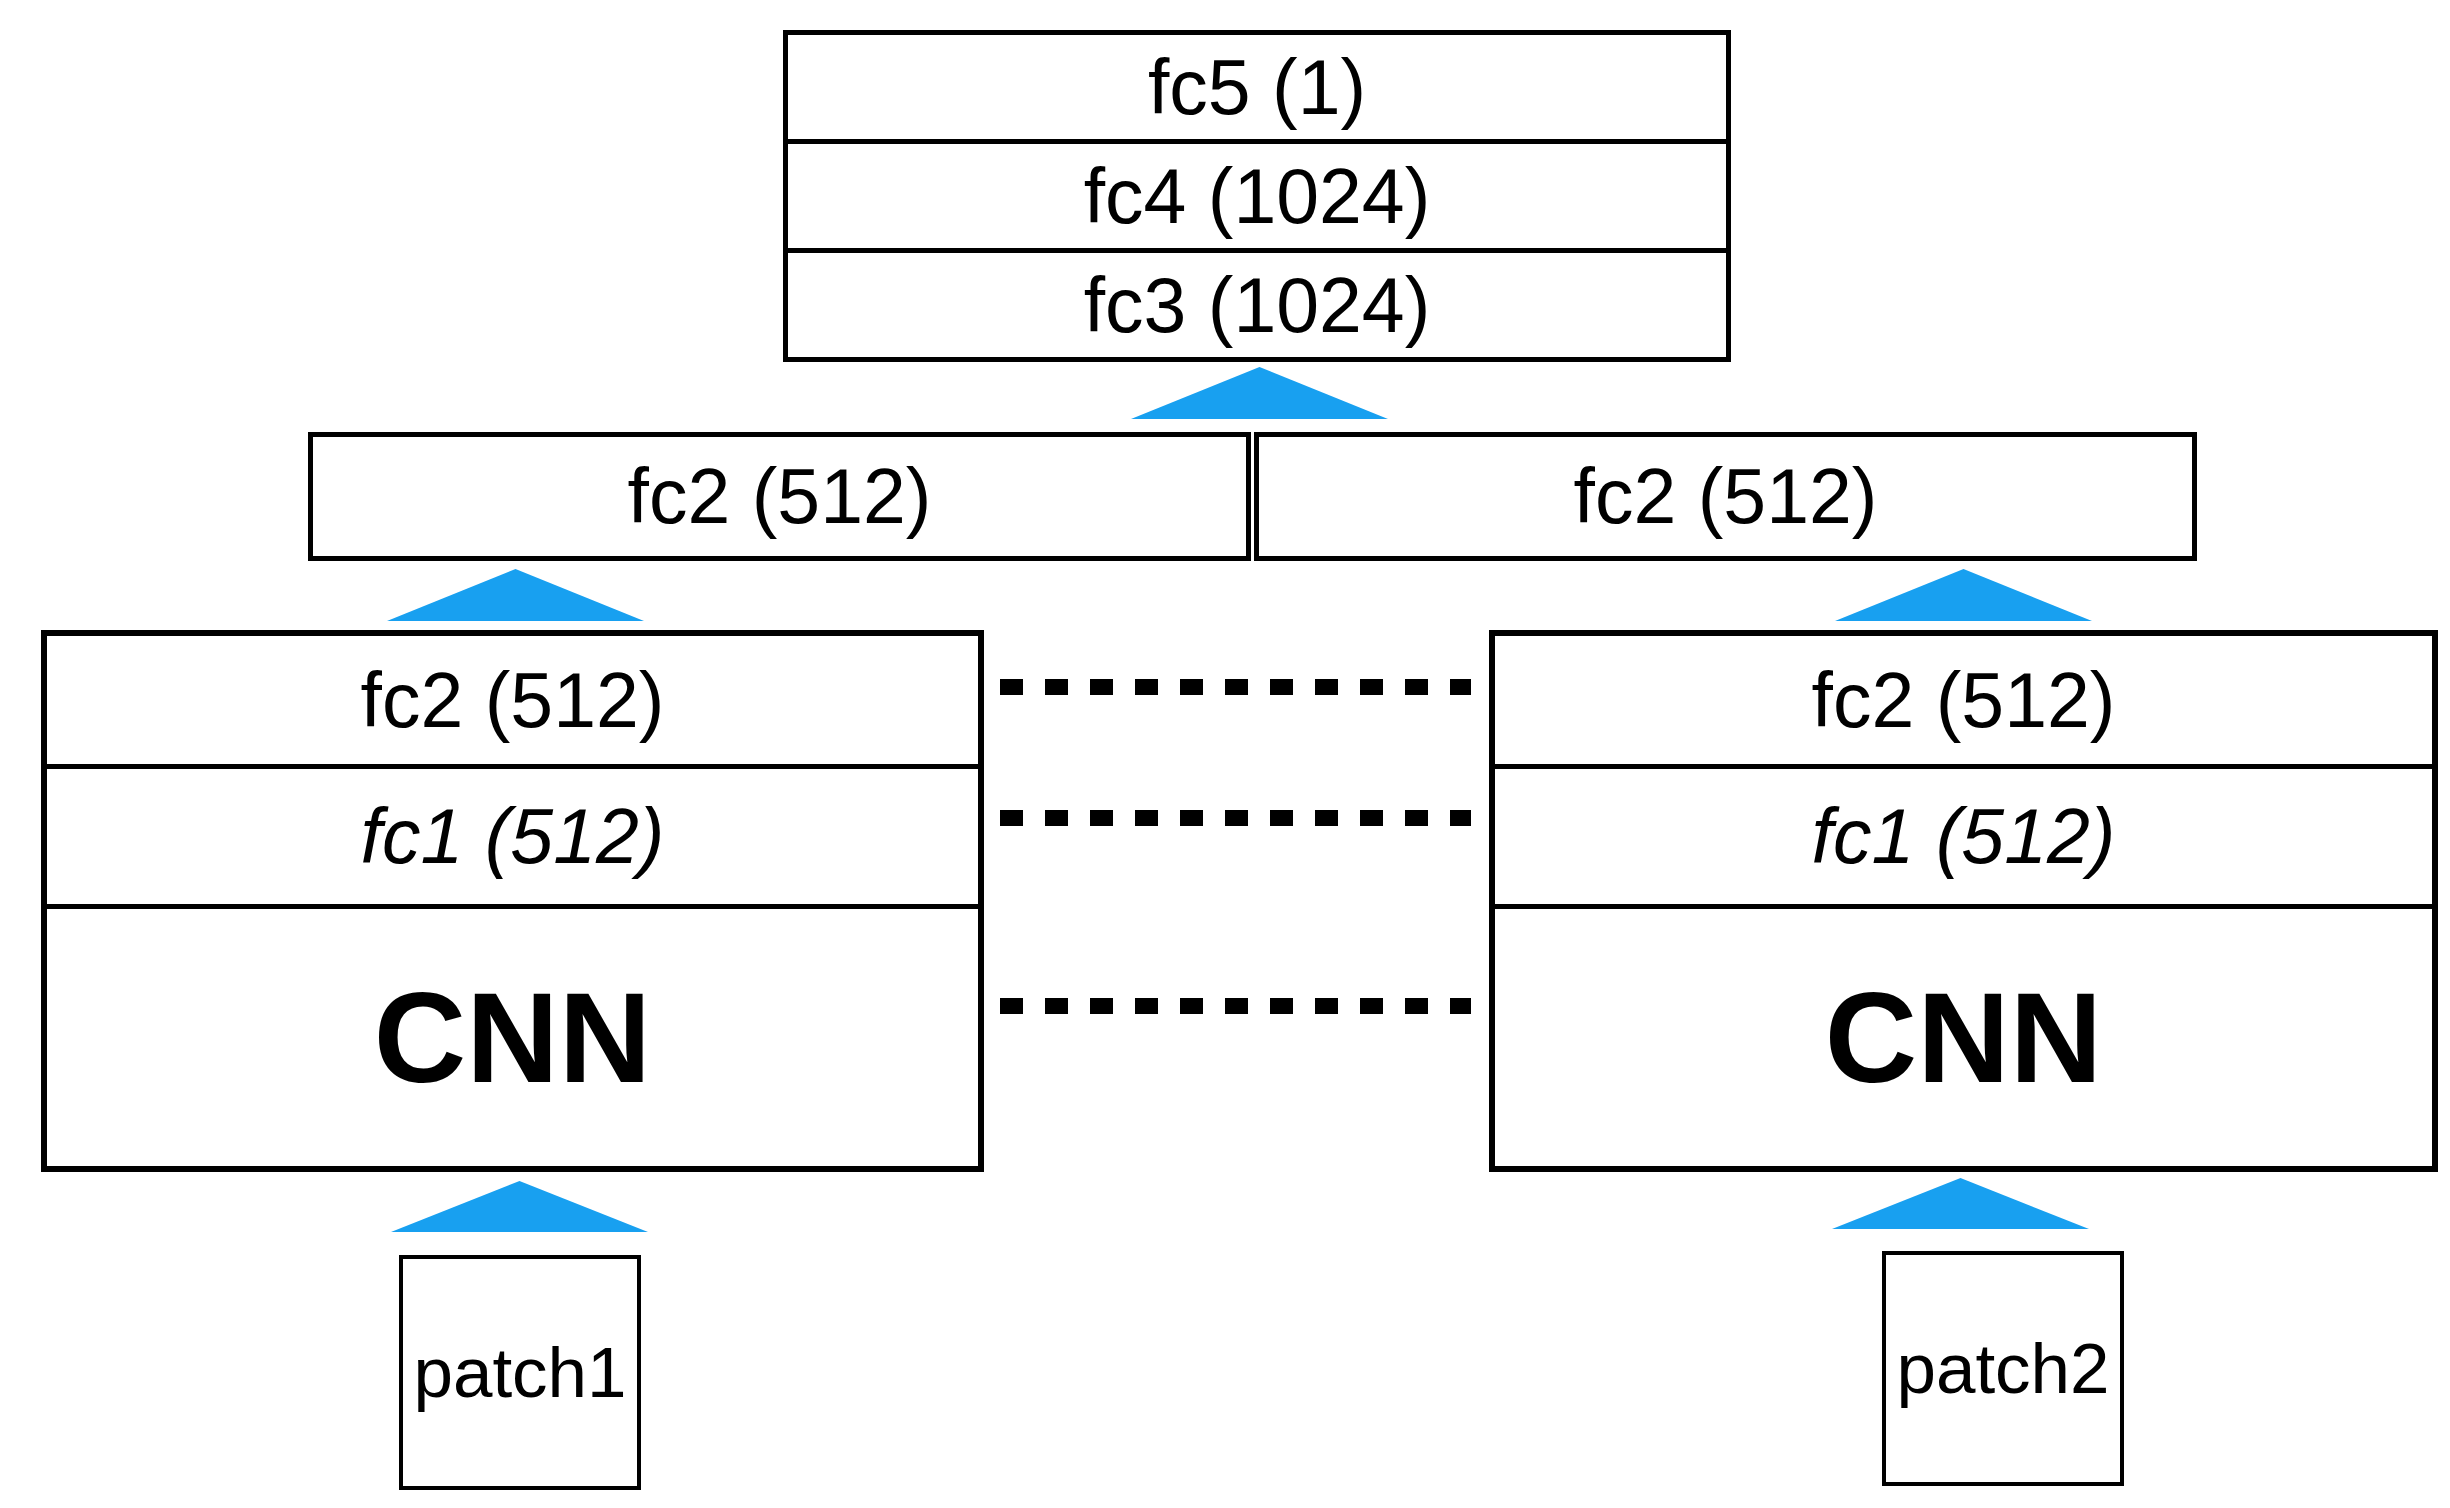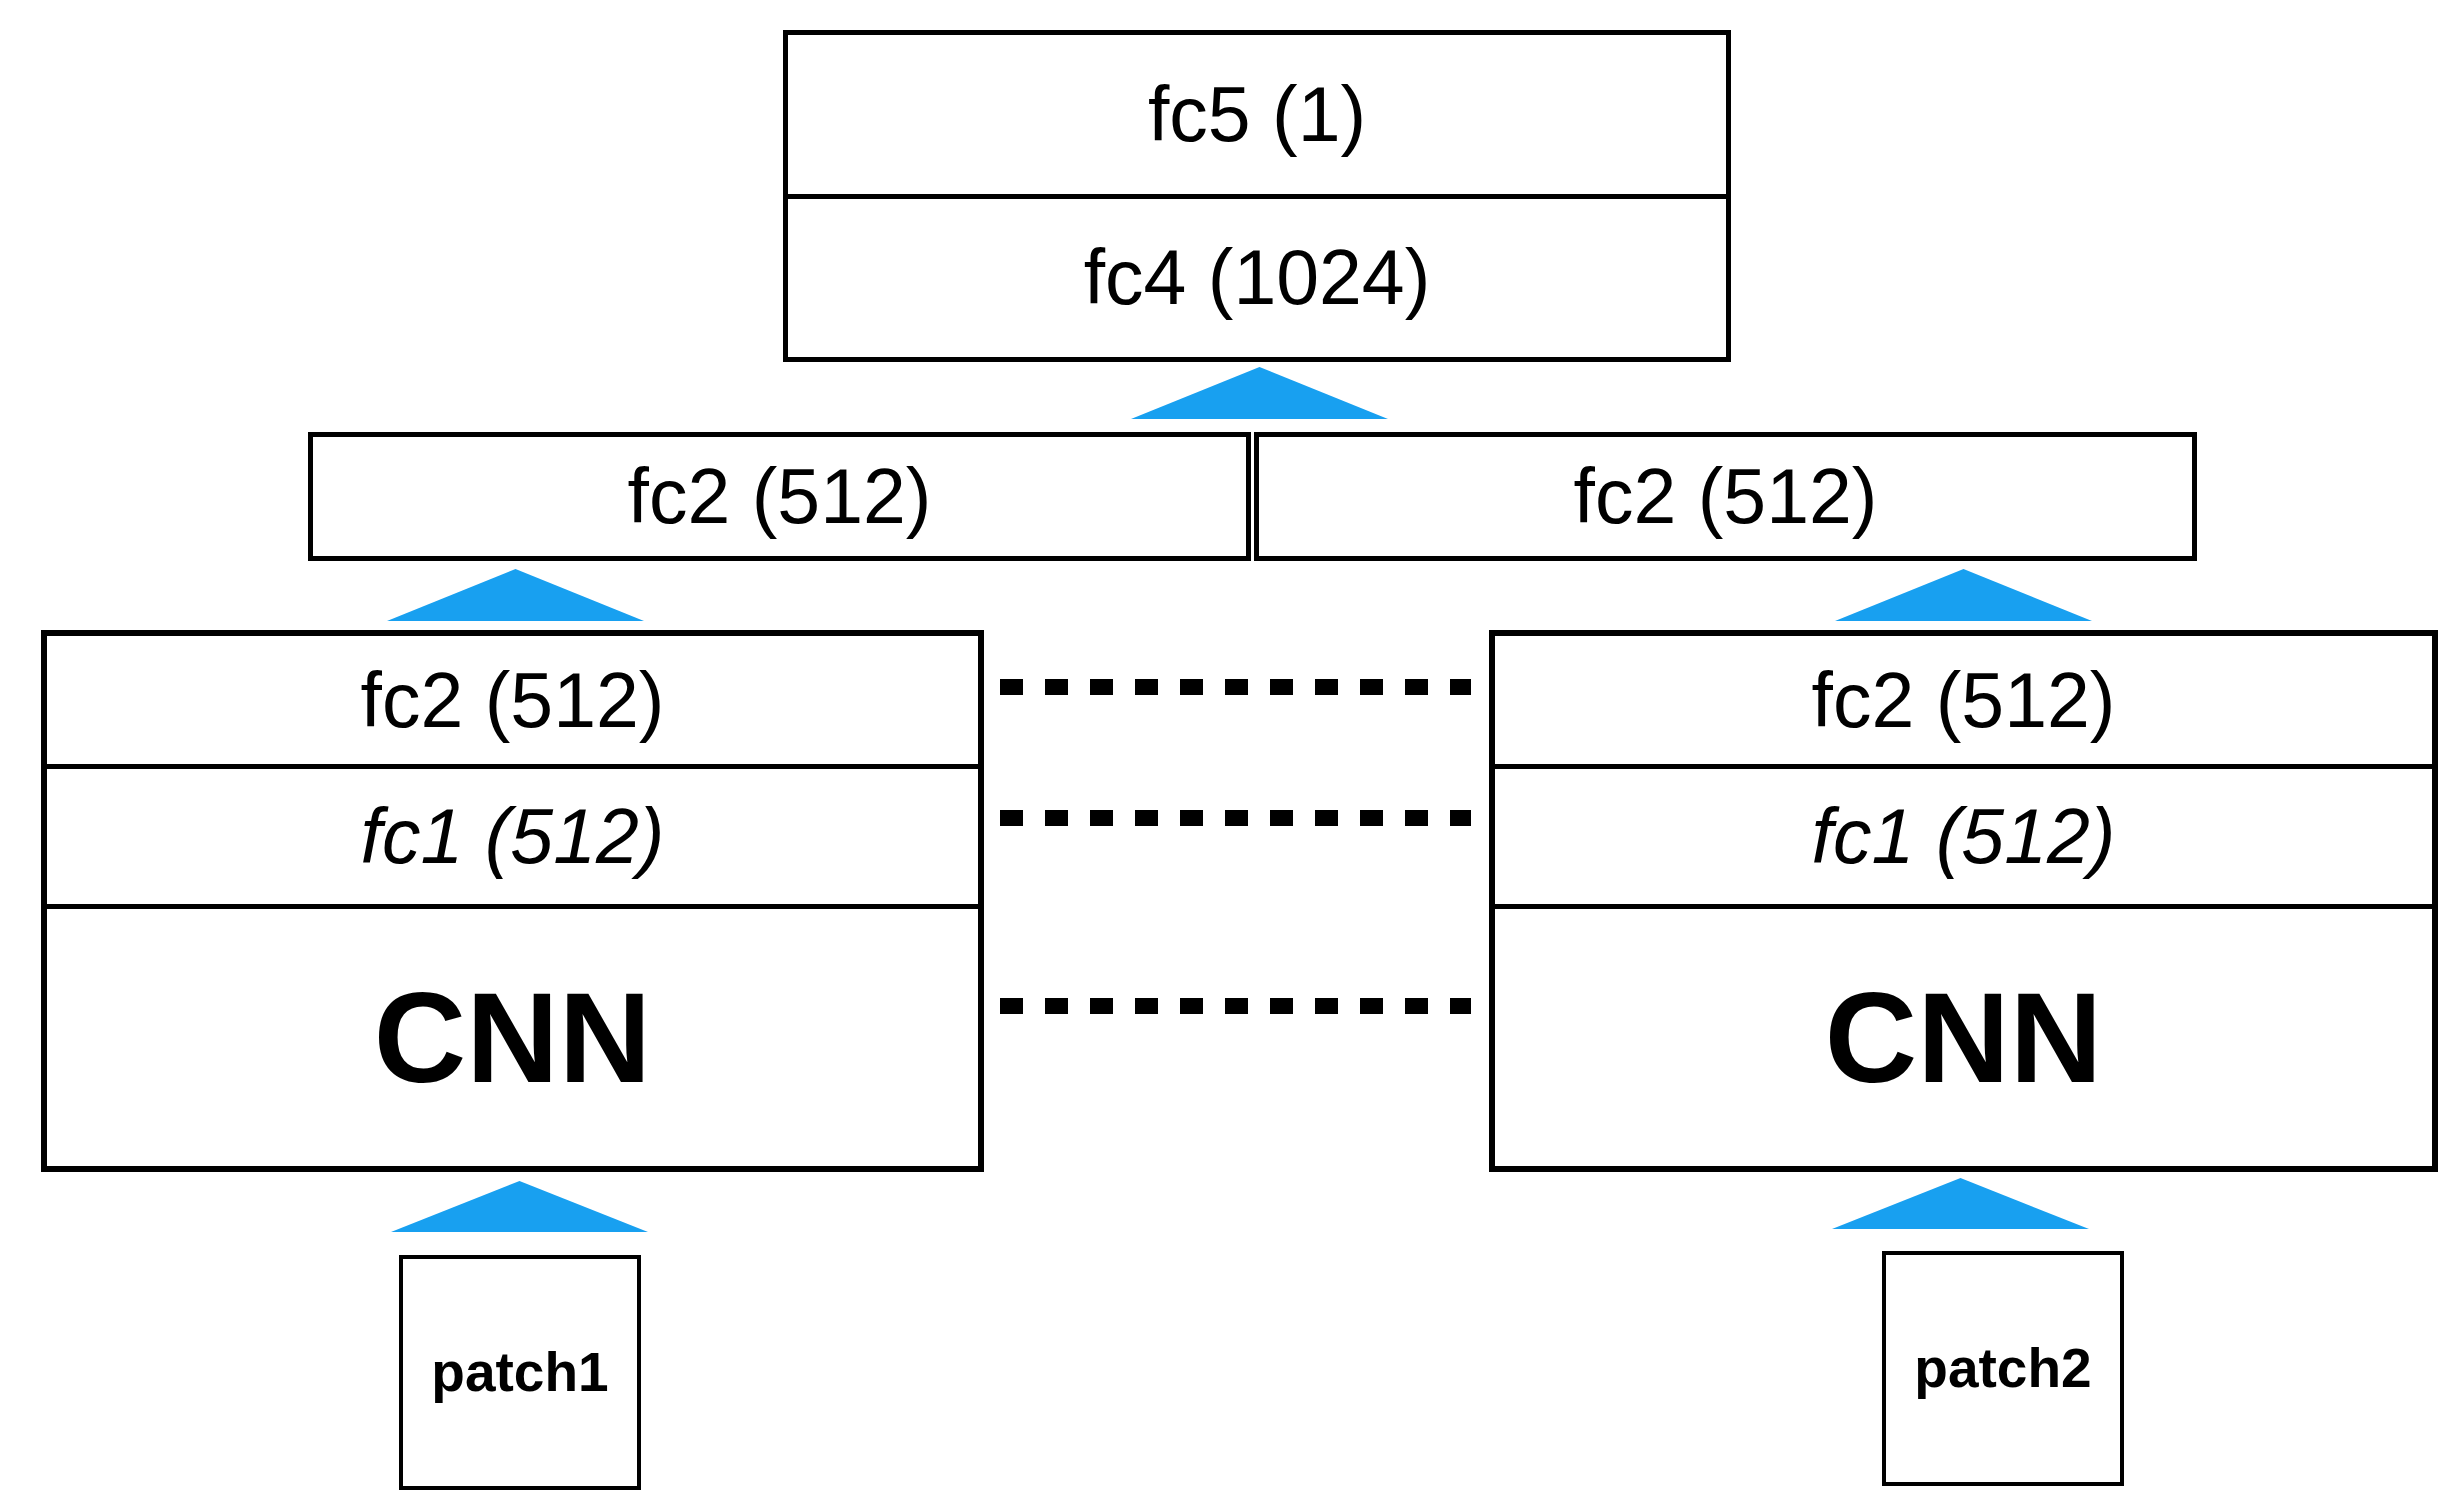--- a/index.html
+++ b/index.html
@@ -23,21 +23,21 @@
     flex:1;
     display:flex;
     align-items:center;
     justify-content:center;
     box-sizing:border-box;
     text-align:right;
   }
   .row + .row{border-top:5.5px solid #000;}
   .fc-text{font-size:77px;line-height:1;white-space:nowrap;}
   .cnn-text{font-size:128px;line-height:1;white-space:nowrap;font-weight:bold;}
-  .patch-text{font-size:55px;font-weight:bold;line-height:1;white-space:nowrap;}
+  .patch-text{font-size:71px;font-weight:normal;line-height:1;white-space:nowrap;}
 
   
   .top-block{left:783px;top:30px;width:948px;height:332px;}
 
   
   .merge-left{left:308px;top:432px;width:943px;height:129px;}
   .merge-right{left:1254px;top:432px;width:943px;height:129px;}
 
   
   .tower{border-width:6.4px;}
@@ -79,20 +79,23 @@
 <body>
 
 <div class="canvas" style="background: rgb(255, 255, 255);">
 
   <div class="box top-block">
     <div class="row">
       <span class="fc-text">fc5 (1)</span>
     </div>
     <div class="row">
       <span class="fc-text">fc4 (1024)</span>
+    </div>
+    <div class="row">
+      <span class="fc-text">fc3 (1024)</span>
     </div>
   </div>
 
   <div class="tri tri-a" style="background: rgb(24, 160, 240);"></div>
 
   <div class="box merge-left">
     <div class="row">
       <span class="fc-text">fc2 (512)</span>
     </div>
   </div>

